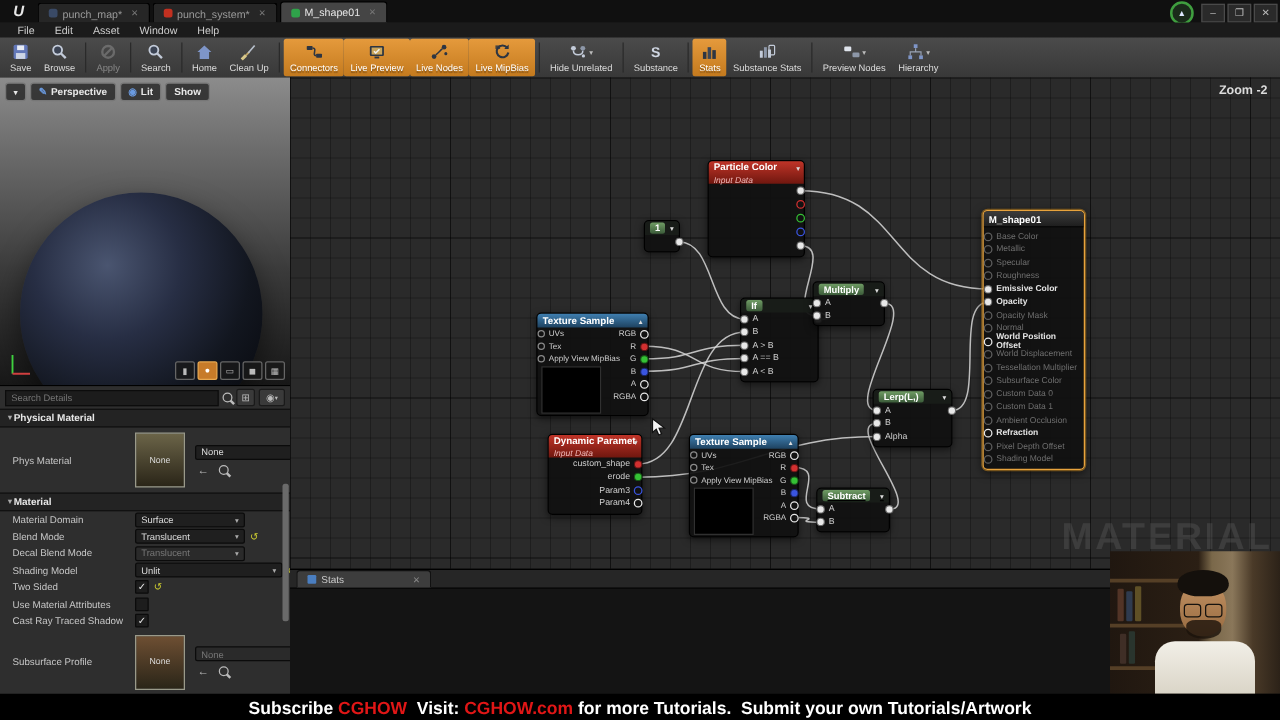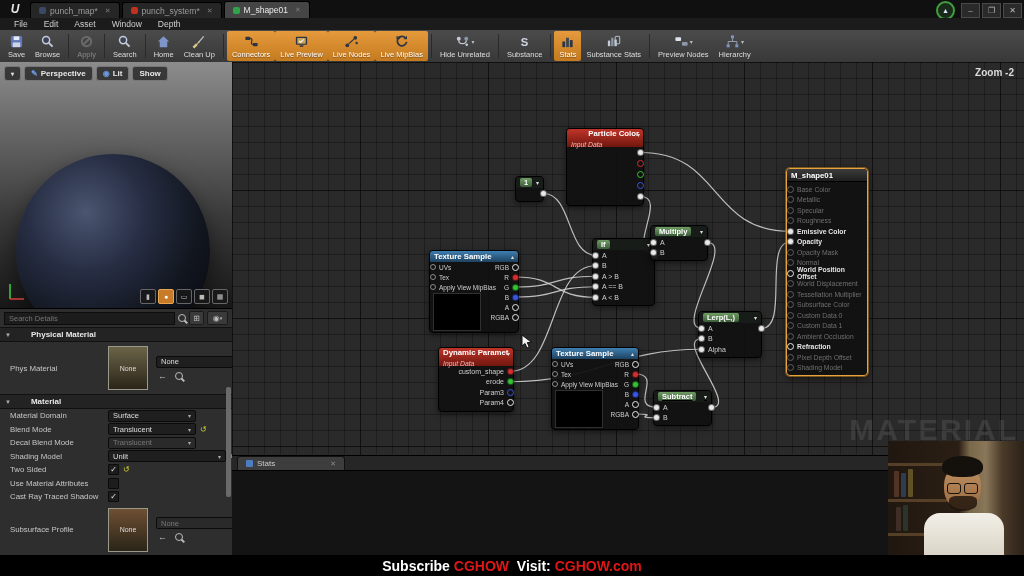--- a/index.html
+++ b/index.html
@@ -54,21 +54,21 @@
   .dt-tab{height:13px;padding:0 6px;display:flex;align-items:center;gap:3px;font-size:7.5px;color:#9a9a9a;
           background:#2a2a2a;border-radius:3px 3px 0 0;border:1px solid #111;border-bottom:none;}
   .dt-tab.active{background:#3e3e3e;color:#e0e0e0;}
   .dt-tab .dot{width:6px;height:6px;border-radius:50%;background:#4a7ec0;border:1px solid #222;}
   .dt-search{height:16px;background:#2e2e2e;display:flex;align-items:center;gap:3px;padding:1px 4px;}
   .dt-search input{flex:1;height:11px;background:#1c1c1c;border:1px solid #0c0c0c;color:#bbb;font-size:7.5px;
                    padding:0 4px;font-family:"Liberation Sans",sans-serif;}
   .dt-tool{width:13px;height:12px;background:#3a3a3a;border:1px solid #1a1a1a;border-radius:2px;color:#bbb;
            font-size:8px;display:flex;align-items:center;justify-content:center;}
   .dt-section{height:13px;background:#232323;border-top:1px solid #111;border-bottom:1px solid #111;
-              display:flex;align-items:center;padding-left:5px;gap:20px;font-size:8px;font-weight:bold;color:#e8e8e8;}
+              display:flex;align-items:center;padding-left:5px;gap:0;font-size:8px;font-weight:bold;color:#e8e8e8;}
   .dt-section .tri{font-size:6px;color:#aaa;}
   .dt-row{height:13.5px;display:flex;align-items:center;padding-left:10px;}
   .dt-label{width:98px;font-size:7.8px;color:#c6c6c6;flex:none;overflow:hidden;white-space:nowrap;}
   .dt-select{height:10px;min-width:78px;background:#1f1f1f;border:1px solid #0b0b0b;border-radius:2px;color:#ddd;
              font-size:7.5px;display:flex;align-items:center;justify-content:space-between;padding:0 4px;gap:6px;}
   .dt-select.disabled{color:#777;background:#2a2a2a;}
   .dt-select .car{font-size:6px;color:#aaa;}
   .dt-check{width:9px;height:9px;background:#1d1d1d;border:1px solid #0b0b0b;border-radius:1px;color:#e8e8e8;
             font-size:8px;line-height:9px;text-align:center;}
   .dt-reset{color:#cfcf30;font-size:8px;margin-left:4px;}
@@ -166,21 +166,21 @@
           <div class="win-btn">✕</div>
         </div>
     </div>
   </div>
 
   <div class="menubar" id="menubar">
       <span class="menu-item">File</span>
       <span class="menu-item">Edit</span>
       <span class="menu-item">Asset</span>
       <span class="menu-item">Window</span>
-      <span class="menu-item">Depth</span>
+      <span class="menu-item">Help</span>
     </div>
 
   <div class="toolbar" id="toolbar">
       <div class="tb-btn">
         <div class="tb-iconrow">
           <span>
             <svg viewBox="0 0 16 16" style="width: 15px; height: 15px;">
               <rect x="2" y="2" width="12" height="12" rx="1.5" fill="#6277b8"></rect>
               <rect x="5" y="2.5" width="6" height="4" fill="#e8ecf5"></rect>
               <rect x="4" y="9" width="8" height="5" fill="#cdd5e6"></rect>
@@ -523,21 +523,21 @@
           <div class="nheader hdr-compact" style="height: 11px;">
             <span class="pill">1</span>
             <span class="hcar">▾</span>
           </div>
           <div class="nbody" style="height: 12.5px;">
             <span class="pin" style="background: rgb(232, 232, 232); border: 1px solid rgba(0, 0, 0, 0.55); position: absolute; right: -4px; top: 2px;"></span>
           </div>
         </div>
         <div class="node" style="left: 334px; top: 66px; width: 76px;">
           <div class="nheader hdr-red" style="height: 18px; flex-wrap: wrap; align-content: center; position: relative;">
-            <div class="ttl" style="width: 100%; text-align: right;">Particle Color</div>
+            <div class="ttl" style="width: 100%;">Particle Color</div>
             <div class="sub">Input Data</div>
             <span class="hcar" style="position: absolute; right: 3px; top: 2px;">▾</span>
           </div>
           <div class="nbody" style="height: 58px;">
             <div class="nrow right" style="height: 11px;">
               <span class="pin" style="background: rgb(232, 232, 232); border: 1px solid rgba(0, 0, 0, 0.55); margin-right: -4px;"></span>
             </div>
             <div class="nrow right" style="height: 11px;">
               <span class="pin" style="border: 1.5px solid rgb(210, 48, 48); margin-right: -4px;"></span>
             </div>
@@ -890,15 +890,15 @@
     <div class="wc-torso"></div>
     <div class="wc-head"></div>
     <div class="wc-hair"></div>
     <div class="wc-glasses">
         <span class="wc-lens"></span>
         <span class="wc-lens"></span>
       </div>
     <div class="wc-beard"></div>
   </div>
 
-  <div class="banner" id="banner"><span style="color: rgb(255, 255, 255);">Subscribe </span><span style="color: rgb(224, 22, 22);">CGHOW</span><span style="color: rgb(255, 255, 255);">  Visit: </span><span style="color: rgb(224, 22, 22);">CGHOW.com</span></div>
+  <div class="banner" id="banner"><span style="color: rgb(255, 255, 255);">Subscribe </span><span style="color: rgb(224, 22, 22);">CGHOW</span><span style="color: rgb(255, 255, 255);">  Visit: </span><span style="color: rgb(224, 22, 22);">CGHOW.com</span><span style="color: rgb(255, 255, 255);"> for more Tutorials.  Submit your own Tutorials/Artwork</span></div>
 
 </div>
 
 </body></html>

